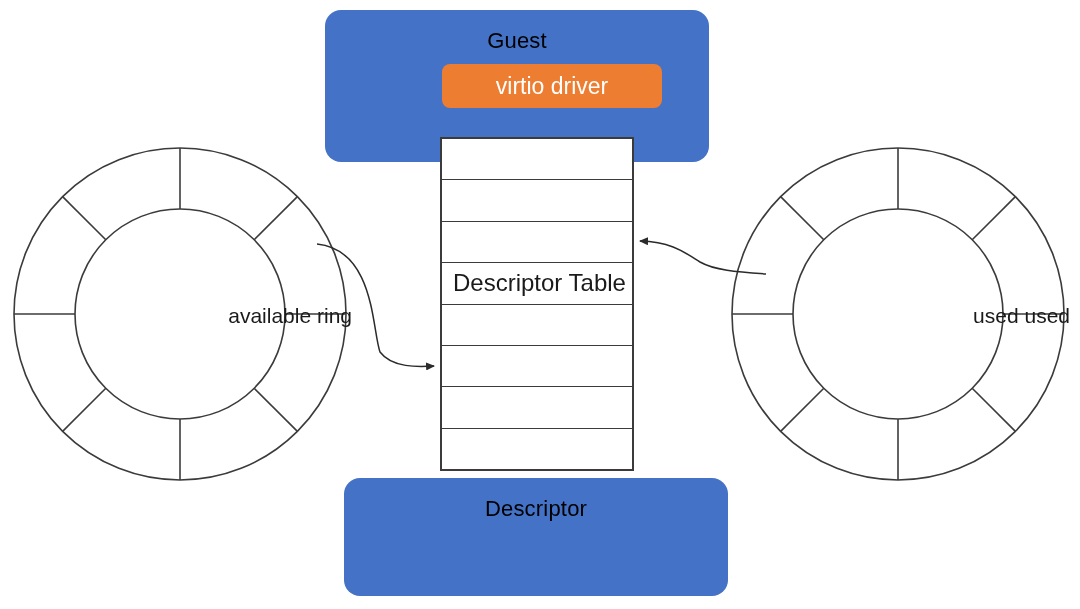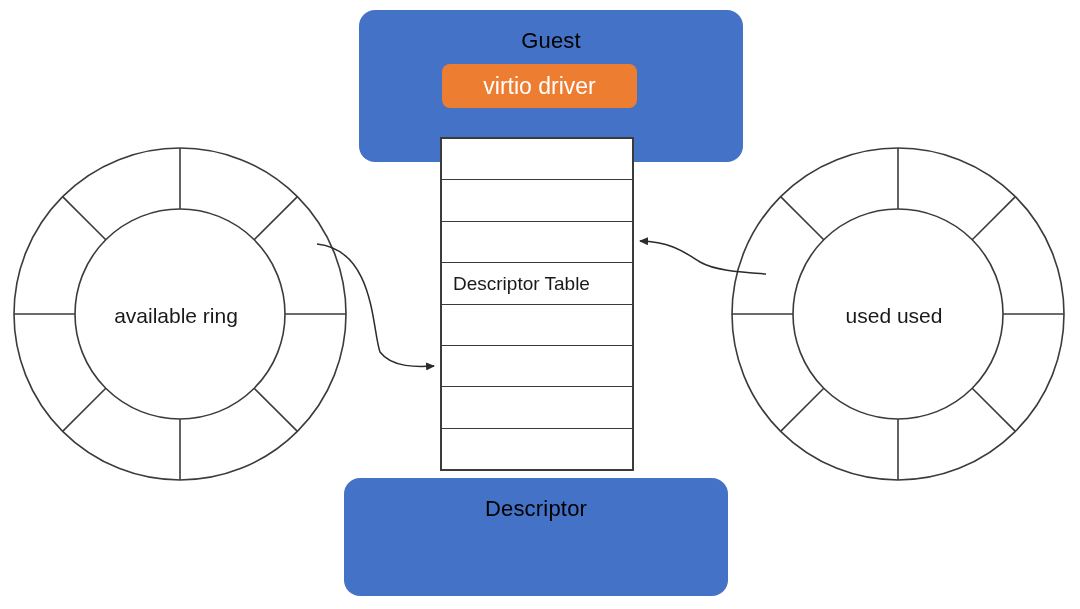--- a/index.html
+++ b/index.html
@@ -44,22 +44,22 @@
     align-items: center;
     justify-content: center;
   }
   .pill-label {
     color: #ffffff;
     font-size: 23px;
     line-height: 1;
     white-space: nowrap;
   }
 
-  #guest-panel   { left: 359px; top: 10px;  width: 384px; height: 152px; }
-  #guest-pill    { left: 442px; top: 64px;  width: 195px; height: 44px; }
+  #guest-panel   { left: 325px; top: 10px;  width: 384px; height: 152px; }
+  #guest-pill    { left: 442px; top: 64px;  width: 220px; height: 44px; }
   #host-panel    { left: 344px; top: 478px; width: 384px; height: 118px; }
   #host-pill     { left: 442px; top: 532px; width: 190px; height: 44px; }
 
   
   #desc-table {
     position: absolute;
     left: 440px;
     top: 137px;
     width: 194px;
     height: 334px;
@@ -72,32 +72,32 @@
   .desc-row {
     flex: 1 1 0;
     border-bottom: 1px solid #3b3b3b;
     box-sizing: border-box;
     display: flex;
     align-items: center;
     padding-left: 11px;
   }
   .desc-row:last-child { border-bottom: none; }
   .desc-row-label {
-    font-size: 19px;
+    font-size: 24px;
     color: #1a1a1a;
     line-height: 1;
     white-space: nowrap;
   }
 
   
   .ring-wrap { position: absolute; }
   .ring-label {
     position: absolute;
     left: 0; right: 8px;
-    text-align: center;
+    text-align: right;
     font-size: 21px;
     color: #1a1a1a;
     white-space: nowrap;
   }
 
   
   #arrows {
     position: absolute;
     left: 0; top: 0;
     width: 1080px; height: 609px;

